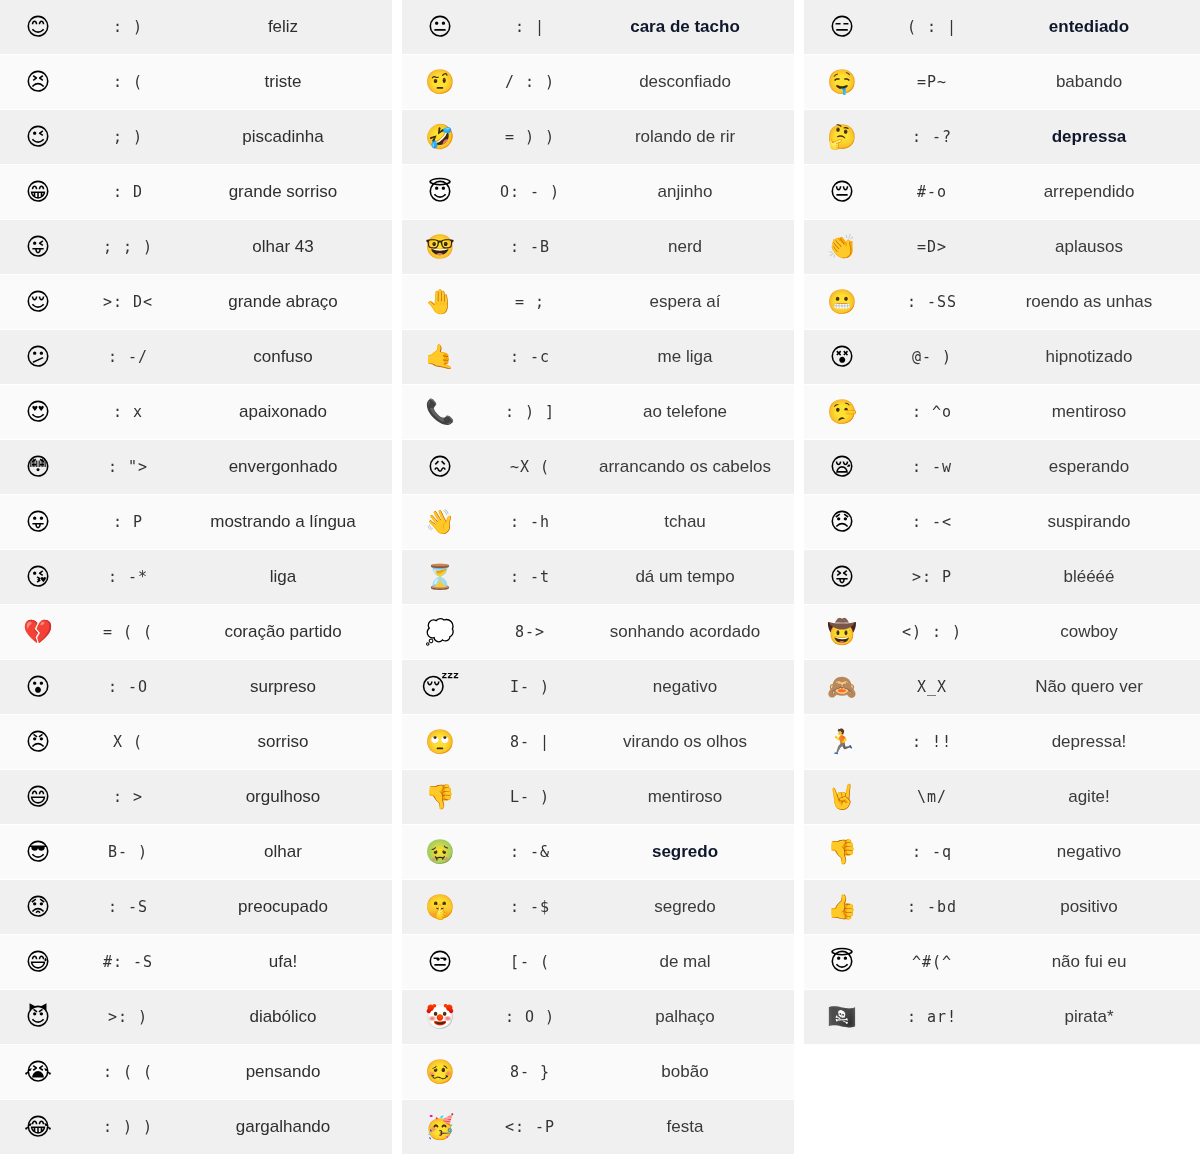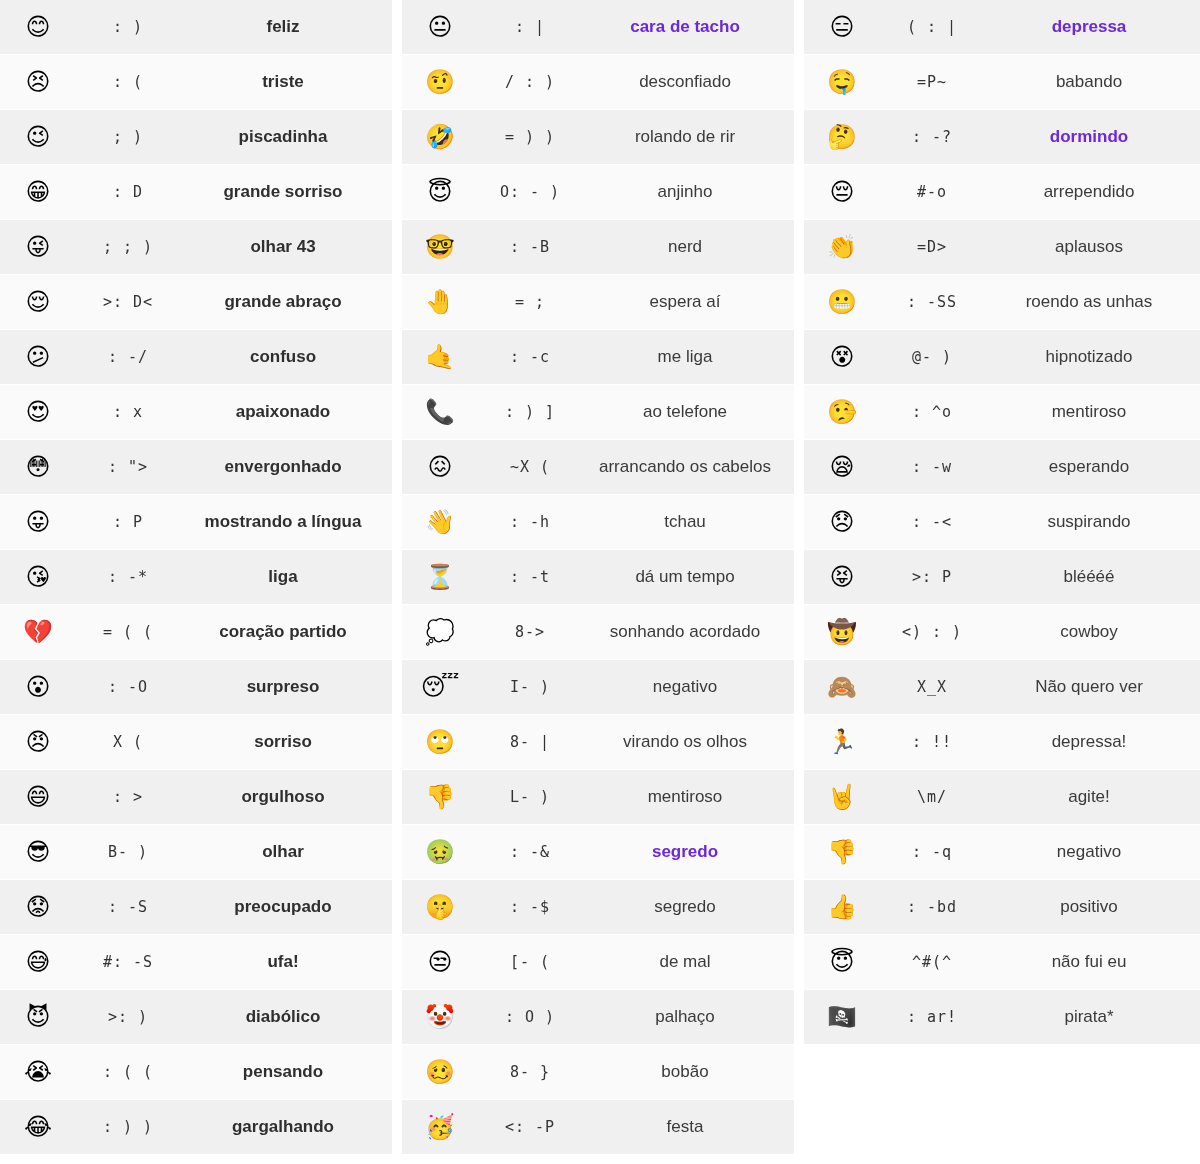--- a/index.html
+++ b/index.html
@@ -56,22 +56,22 @@
     color: #333333;
     letter-spacing: 1px;
   }
   .cell-label {
     flex: 1;
     text-align: center;
     font-size: 17px;
     color: #3a3a3a;
     padding-right: 6px;
   }
-  .col-1 .cell-label { font-weight: bold; color: #2f2f2f; }
-  .bold { font-weight: bold; color: #6d28d9; }
+  .col-1 .cell-label { font-weight: normal; color: #2f2f2f; }
+  .bold { font-weight: bold; color: #0f172a; }
 
   .emoji-glyph {
     display: inline-block;
     font-family: "DejaVu Sans", sans-serif;
     font-size: 24px;
     line-height: 28px;
   }
 </style>
 </head>
 <body>
@@ -374,35 +374,35 @@
         <div class="cell-code">&lt;: -P</div>
         <div class="cell-label">festa</div>
       </div>
     </div>
   <div class="col col-3">
       <div class="row odd">
         <div class="cell-emoji">
           <span class="emoji-glyph">😑</span>
         </div>
         <div class="cell-code">( : |</div>
-        <div class="cell-label bold">depressa</div>
+        <div class="cell-label bold">entediado</div>
       </div>
       <div class="row even">
         <div class="cell-emoji">
           <span class="emoji-glyph">🤤</span>
         </div>
         <div class="cell-code">=P~</div>
         <div class="cell-label">babando</div>
       </div>
       <div class="row odd">
         <div class="cell-emoji">
           <span class="emoji-glyph">🤔</span>
         </div>
         <div class="cell-code">: -?</div>
-        <div class="cell-label bold">dormindo</div>
+        <div class="cell-label bold">depressa</div>
       </div>
       <div class="row even">
         <div class="cell-emoji">
           <span class="emoji-glyph">😔</span>
         </div>
         <div class="cell-code">#-o</div>
         <div class="cell-label">arrependido</div>
       </div>
       <div class="row odd">
         <div class="cell-emoji">

